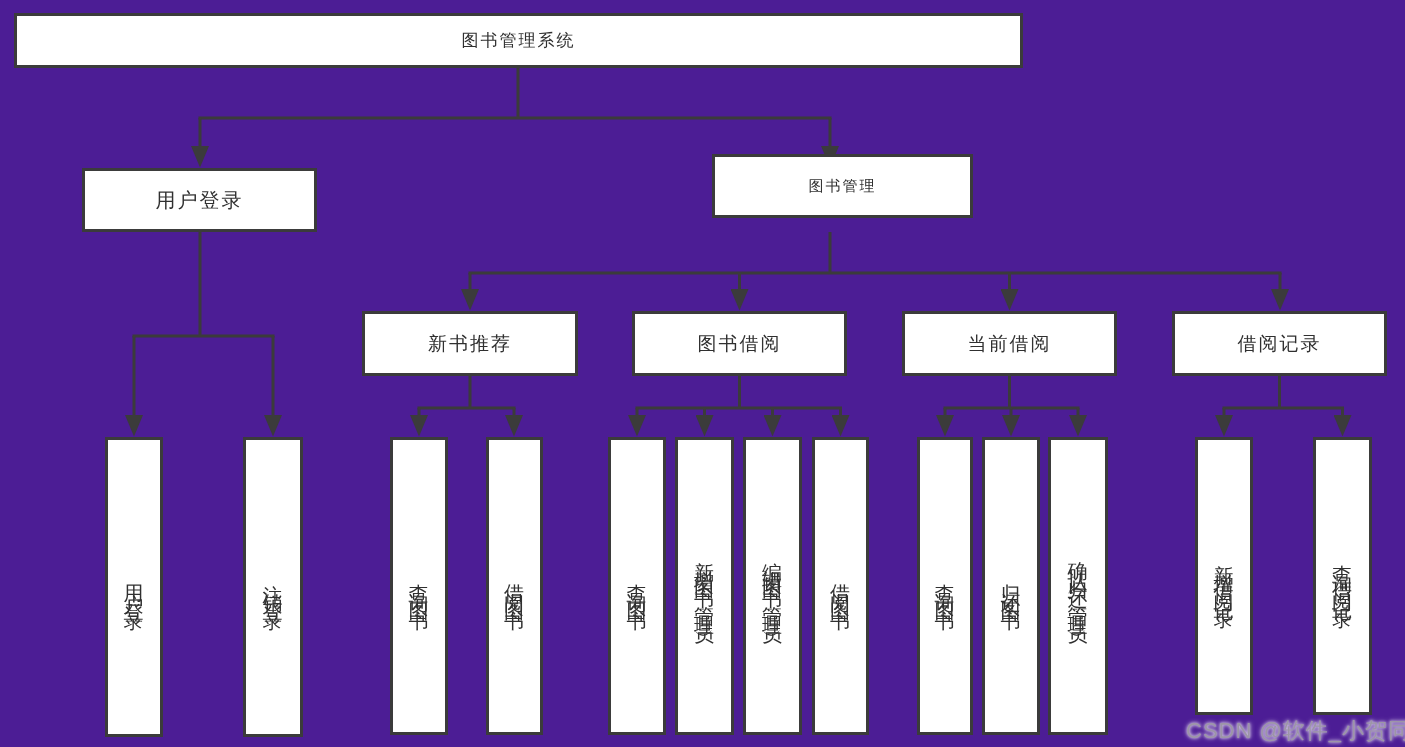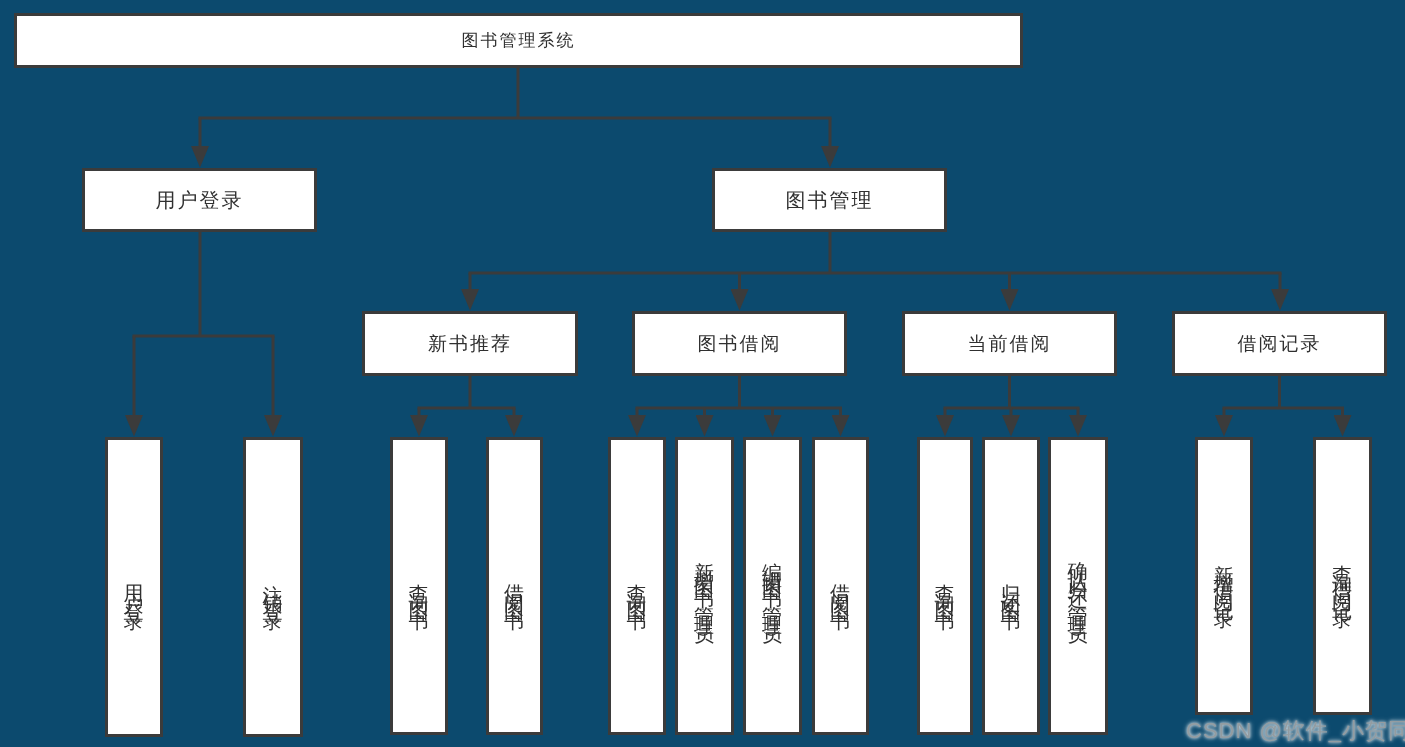--- a/index.html
+++ b/index.html
@@ -1,19 +1,19 @@
 <!DOCTYPE html>
 <html><head>
 <meta charset="utf-8">
 <style>
   html,body{margin:0;padding:0;background:#ffffff;}
   .stage{
     position:relative;
     width:1405px;height:747px;
-    background:#0c4a6e;
+    background:#4c1d95;
     font-family:"Liberation Sans","DejaVu Sans",sans-serif;
     overflow:hidden;
   }
   .wires{position:absolute;left:0;top:0;width:1405px;height:747px;}
   .node{
     position:absolute;
     box-sizing:border-box;
     background:#ffffff;
     border:3px solid #3b3b3b;
     display:flex;align-items:center;justify-content:center;
@@ -91,21 +91,21 @@
 
       <path d="M1279.5 376 V408 M1222.5 408 H1344"></path>
       <line x1="1224" y1="408" x2="1224" y2="415" marker-end="url(#arr)"></line>
       <line x1="1342.5" y1="408" x2="1342.5" y2="415" marker-end="url(#arr)"></line>
     </g>
   </svg>
 
   <div class="node" style="left:14px;top:13px;width:1009px;height:55px;font-size:17px;">图书管理系统</div>
 
   <div class="node" style="left:82px;top:168px;width:235px;height:64px;font-size:20px;">用户登录</div>
-  <div class="node" style="left:712px;top:168px;width:235px;height:64px;font-size:20px;">图书管理</div>
+  <div class="node" style="left:712px;top:154px;width:261px;height:64px;font-size:15px;">图书管理</div>
 
   <div class="node" style="left:362px;top:311px;width:216px;height:65px;font-size:19px;">新书推荐</div>
   <div class="node" style="left:632px;top:311px;width:215px;height:65px;font-size:19px;">图书借阅</div>
   <div class="node" style="left:902px;top:311px;width:215px;height:65px;font-size:19px;">当前借阅</div>
   <div class="node" style="left:1172px;top:311px;width:215px;height:65px;font-size:19px;text-align:right;">借阅记录</div>
 
   <div class="vnode" style="left:105px;top:437px;width:58px;height:300px;">
     <span>用户登录</span>
   </div>
   <div class="vnode" style="left:243px;top:437px;width:60px;height:300px;">

